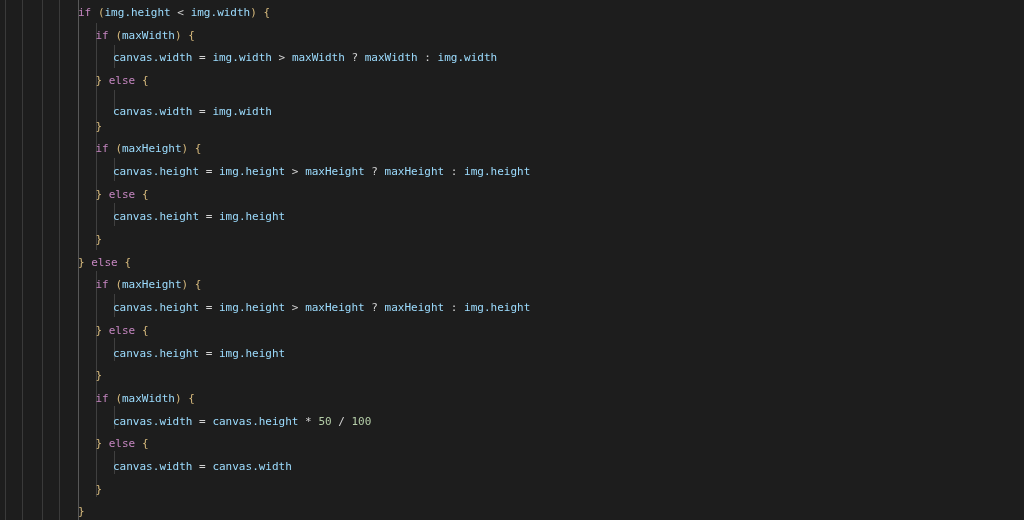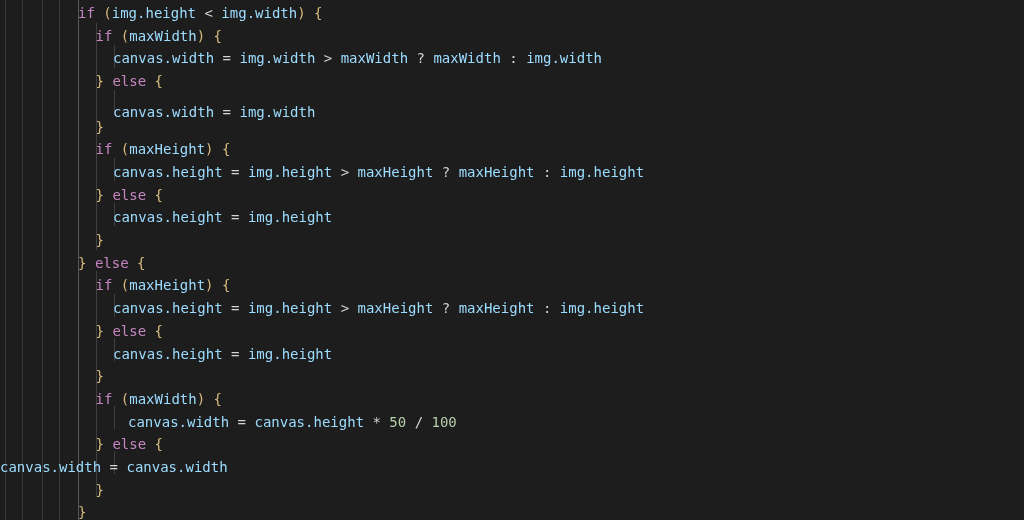--- a/index.html
+++ b/index.html
@@ -7,21 +7,21 @@
     padding: 0;
     background: #1d1d1d;
   }
   #editor {
     position: relative;
     width: 1024px;
     height: 520px;
     background: #1d1d1d;
     overflow: hidden;
     font-family: "DejaVu Sans Mono", "Liberation Mono", monospace;
-    font-size: 14px;
+    font-size: 11px;
     line-height: 22.7px;
     -webkit-font-smoothing: antialiased;
   }
 
   
   .ruler {
     position: absolute;
     top: 0;
     bottom: 0;
     width: 1px;
@@ -100,20 +100,20 @@
       <div class="line" style="top: 183.6px; padding-left: 95.5px;"><span class="p">}</span><span class="o"> </span><span class="k">else</span><span class="o"> </span><span class="p">{</span></div>
       <div class="line" style="top: 206.3px; padding-left: 113px;"><span class="v">canvas</span><span class="v">.</span><span class="v">height</span><span class="o"> = </span><span class="v">img</span><span class="v">.</span><span class="v">height</span></div>
       <div class="line" style="top: 229px; padding-left: 95.5px;"><span class="p">}</span></div>
       <div class="line" style="top: 251.7px; padding-left: 78px;"><span class="p">}</span><span class="o"> </span><span class="k">else</span><span class="o"> </span><span class="p">{</span></div>
       <div class="line" style="top: 274.4px; padding-left: 95.5px;"><span class="k">if</span><span class="o"> </span><span class="p">(</span><span class="v">maxHeight</span><span class="p">)</span><span class="o"> </span><span class="p">{</span></div>
       <div class="line" style="top: 297.1px; padding-left: 113px;"><span class="v">canvas</span><span class="v">.</span><span class="v">height</span><span class="o"> = </span><span class="v">img</span><span class="v">.</span><span class="v">height</span><span class="o"> &gt; </span><span class="v">maxHeight</span><span class="o"> ? </span><span class="v">maxHeight</span><span class="o"> : </span><span class="v">img</span><span class="v">.</span><span class="v">height</span></div>
       <div class="line" style="top: 319.8px; padding-left: 95.5px;"><span class="p">}</span><span class="o"> </span><span class="k">else</span><span class="o"> </span><span class="p">{</span></div>
       <div class="line" style="top: 342.5px; padding-left: 113px;"><span class="v">canvas</span><span class="v">.</span><span class="v">height</span><span class="o"> = </span><span class="v">img</span><span class="v">.</span><span class="v">height</span></div>
       <div class="line" style="top: 365.2px; padding-left: 95.5px;"><span class="p">}</span></div>
       <div class="line" style="top: 387.9px; padding-left: 95.5px;"><span class="k">if</span><span class="o"> </span><span class="p">(</span><span class="v">maxWidth</span><span class="p">)</span><span class="o"> </span><span class="p">{</span></div>
-      <div class="line" style="top: 410.6px; padding-left: 113px; margin-left: 15px;"><span class="v">canvas</span><span class="v">.</span><span class="v">width</span><span class="o"> = </span><span class="v">canvas</span><span class="v">.</span><span class="v">height</span><span class="o"> * </span><span class="n">50</span><span class="o"> / </span><span class="n">100</span></div>
+      <div class="line" style="top: 410.6px; padding-left: 113px;"><span class="v">canvas</span><span class="v">.</span><span class="v">width</span><span class="o"> = </span><span class="v">canvas</span><span class="v">.</span><span class="v">height</span><span class="o"> * </span><span class="n">50</span><span class="o"> / </span><span class="n">100</span></div>
       <div class="line" style="top: 433.3px; padding-left: 95.5px;"><span class="p">}</span><span class="o"> </span><span class="k">else</span><span class="o"> </span><span class="p">{</span></div>
-      <div class="line" style="top: 456px; "><span class="v">canvas</span><span class="v">.</span><span class="v">width</span><span class="o"> = </span><span class="v">canvas</span><span class="v">.</span><span class="v">width</span></div>
+      <div class="line" style="top: 456px; padding-left: 113px;"><span class="v">canvas</span><span class="v">.</span><span class="v">width</span><span class="o"> = </span><span class="v">canvas</span><span class="v">.</span><span class="v">width</span></div>
       <div class="line" style="top: 478.7px; padding-left: 95.5px;"><span class="p">}</span></div>
       <div class="line" style="top: 501.4px; padding-left: 78px;"><span class="p">}</span></div>
     </div>
 
 </div>
 
 </body></html>

